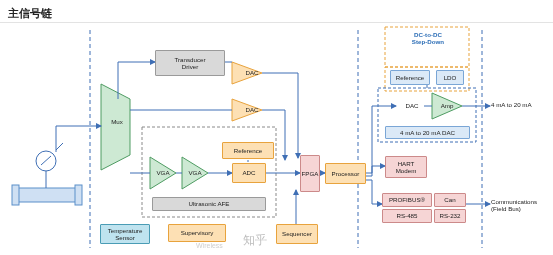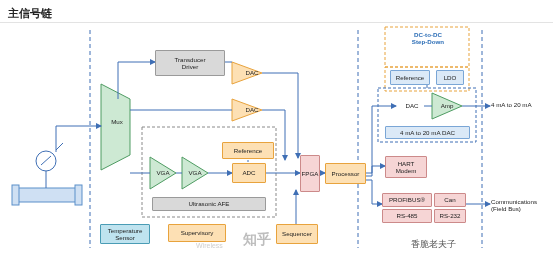--- a/index.html
+++ b/index.html
@@ -14,21 +14,21 @@
        justify-content:center;text-align:center;font-size:6.2px;line-height:1.15;
        border-radius:1px;}
   .b-gray{background:#d9d9d9;border:1px solid #9a9a9a;color:#222;}
   .b-orange{background:#fde0b4;border:1px solid #e8a33d;color:#222;}
   .b-pink{background:#f6d5d5;border:1px solid #cc8a8a;color:#222;}
   .b-cyan{background:#bfe3ef;border:1px solid #4a9cb5;color:#222;}
   .b-lblue{background:#dbe9f7;border:1px solid #7aa6d6;color:#222;}
   .plain{position:absolute;font-size:6.2px;color:#222;line-height:1.15;}
 
   .wm{position:absolute;right:6px;bottom:4px;font-size:9px;color:#555;}
-  .wmlogo{position:absolute;left:243px;bottom:6px;font-size:14px;color:#bdbdbd;font-weight:700;}
+  .wmlogo{position:absolute;left:243px;bottom:6px;font-size:12px;color:#bdbdbd;font-weight:400;}
   .wm2{position:absolute;left:196px;bottom:6px;font-size:7px;color:#cfcfcf;}
 </style>
 </head>
 <body>
 
 <div id="canvas">
 
   <div class="title">主信号链</div>
   <div class="titlebar"></div>
 
@@ -149,14 +149,13 @@
   <div class="box b-pink" style="left:434px;top:193px;width:32px;height:14px;">Can</div>
   <div class="box b-pink" style="left:382px;top:209px;width:50px;height:14px;">RS-485</div>
   <div class="box b-pink" style="left:434px;top:209px;width:32px;height:14px;">RS-232</div>
 
   <div class="plain" style="left:491px;top:101px;width:60px;">4 mA to 20 mA</div>
   <div class="plain" style="left:491px;top:198px;width:62px;white-space:pre-line;">Communications
 (Field Bus)</div>
 
   <div class="wm2">Wireless</div>
   <div class="wmlogo">知乎</div>
-  <div class="wm">香脆老夫子</div>
 </div>
 
 </body></html>

